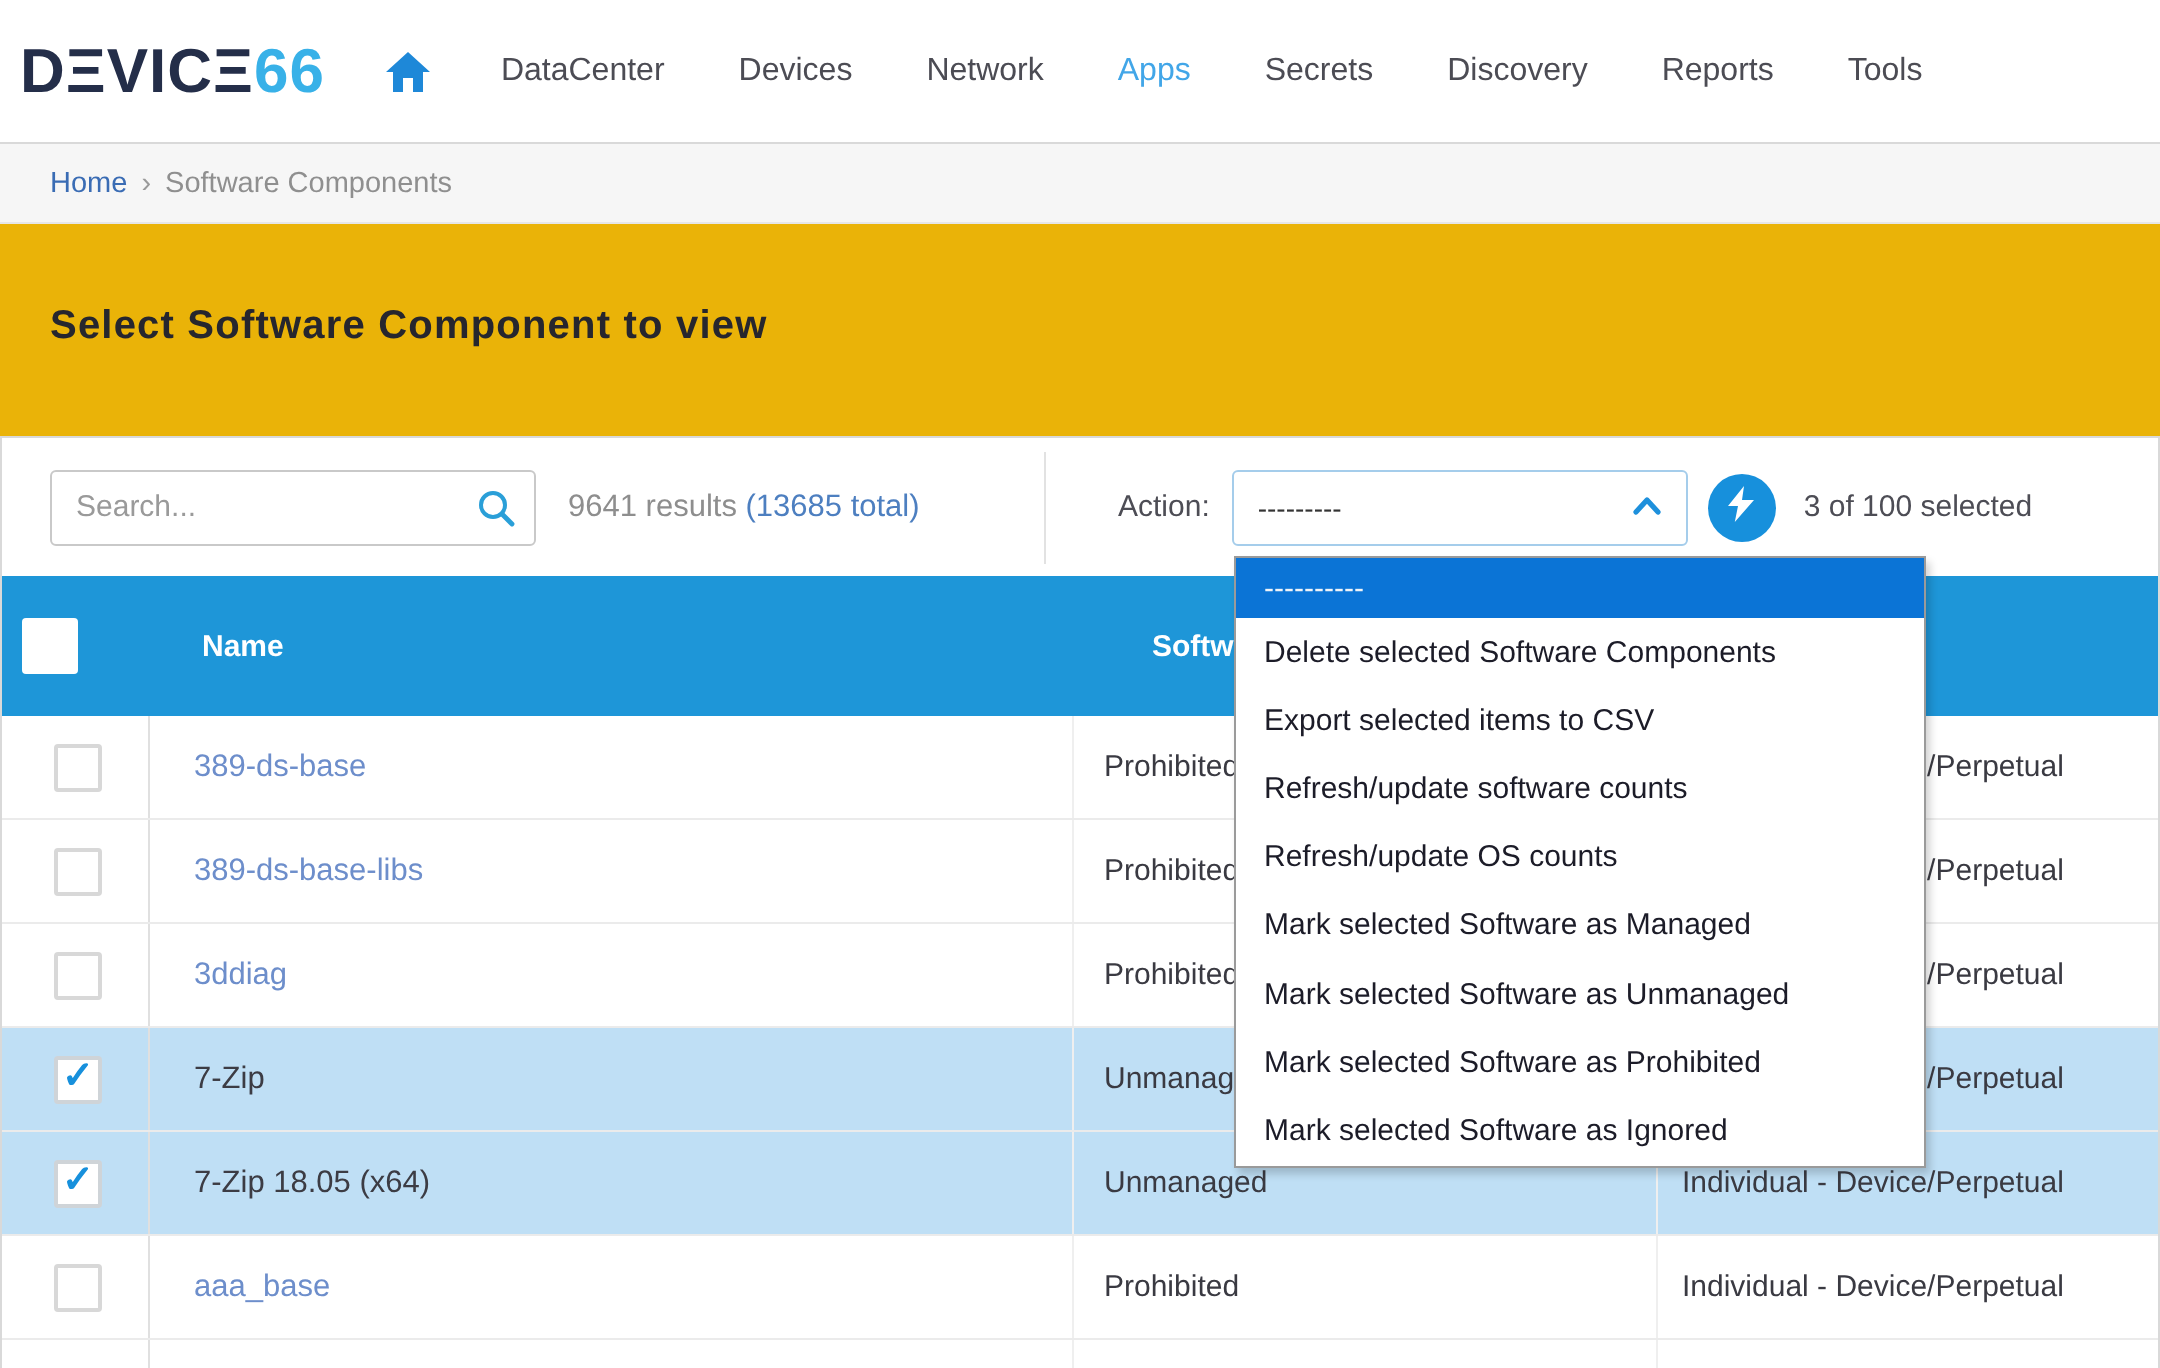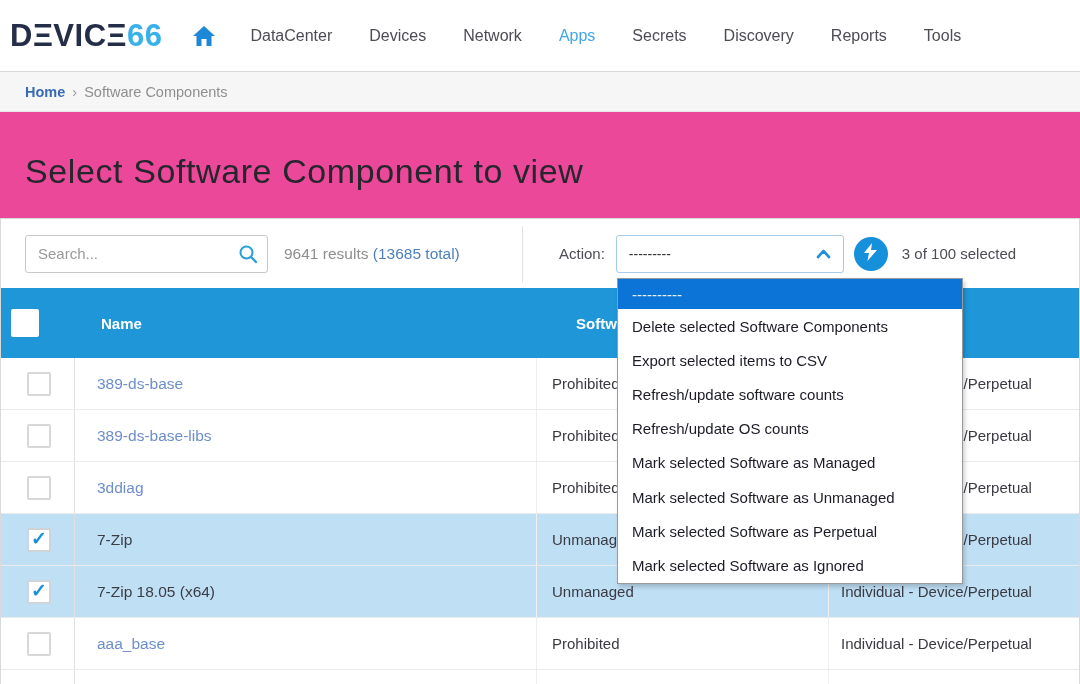--- a/index.html
+++ b/index.html
@@ -1,37 +1,37 @@
 <!DOCTYPE html>
 <html><head>
 <meta charset="utf-8">
 <style>
   * { margin:0; padding:0; box-sizing:border-box; }
   body { font-family:"Liberation Sans", sans-serif; background:#fff; }
-  .screen { position:relative; width:1080px; height:684px; overflow:hidden; background:#ec4899; }
+  .screen { position:relative; width:1080px; height:684px; overflow:hidden; background:#eab308; }
 
   
   .topnav { height:71px; display:flex; align-items:center; padding:0 24px 0 10px; background:#fff; }
   .logo { display:flex; align-items:baseline; font-weight:700; font-size:31px; letter-spacing:.5px; cursor:pointer; }
   .logo .dark { color:#242e49; }
   .logo .accent { color:#38b1e8; }
   .nav-home { margin-left:30px; display:flex; align-items:center; cursor:pointer; }
   .nav-items { display:flex; align-items:flex-start; margin-left:34px; gap:37px; }
   .nav-item { font-size:16px; color:#4c4c54; cursor:pointer; white-space:nowrap; }
   .nav-item.active { color:#42a6e8; }
 
   
   .breadcrumb { height:41px; background:#f6f6f6; border-top:1px solid #d9d9d9; border-bottom:1px solid #e7e7e7;
     display:flex; align-items:center; padding:0 25px; font-size:14.5px; }
-  .bc-home { color:#3a6cb4; font-weight:700; cursor:pointer; }
+  .bc-home { color:#3a6cb4; font-weight:400; cursor:pointer; }
   .bc-sep { color:#9a9a9a; margin:0 7px; }
   .bc-current { color:#8f8f8f; }
 
   
-  .page-title { margin:40px 0 0 25px; font-size:34px; font-weight:400; letter-spacing:.6px; color:#26262e; }
+  .page-title { margin:40px 0 0 25px; font-size:20px; font-weight:700; letter-spacing:.6px; color:#26262e; }
 
   
   .panel { position:absolute; left:0; top:218px; width:1080px; height:466px;
     border:1px solid #d9d9d9; border-bottom:none; background:#fff; }
   .toolbar { height:69px; display:flex; align-items:center; padding:0 24px; }
   .search-wrap { position:relative; width:243px; height:38px; flex:none; }
   .search-input { width:100%; height:100%; border:1px solid #c9c9c9; border-radius:3px; padding:0 36px 0 12px;
     font-size:15px; color:#444; font-family:"Liberation Sans",sans-serif; outline:none; }
   .search-input::placeholder { color:#9a9a9a; }
   .search-icon { position:absolute; right:10px; top:9px; }
@@ -260,17 +260,17 @@
   </div>
 
   <div class="dropdown">
     <div class="dd-item highlight">----------</div>
     <div class="dd-item">Delete selected Software Components</div>
     <div class="dd-item">Export selected items to CSV</div>
     <div class="dd-item">Refresh/update software counts</div>
     <div class="dd-item">Refresh/update OS counts</div>
     <div class="dd-item">Mark selected Software as Managed</div>
     <div class="dd-item">Mark selected Software as Unmanaged</div>
-    <div class="dd-item">Mark selected Software as Perpetual</div>
+    <div class="dd-item">Mark selected Software as Prohibited</div>
     <div class="dd-item">Mark selected Software as Ignored</div>
   </div>
 
 </div>
 
 </body></html>

